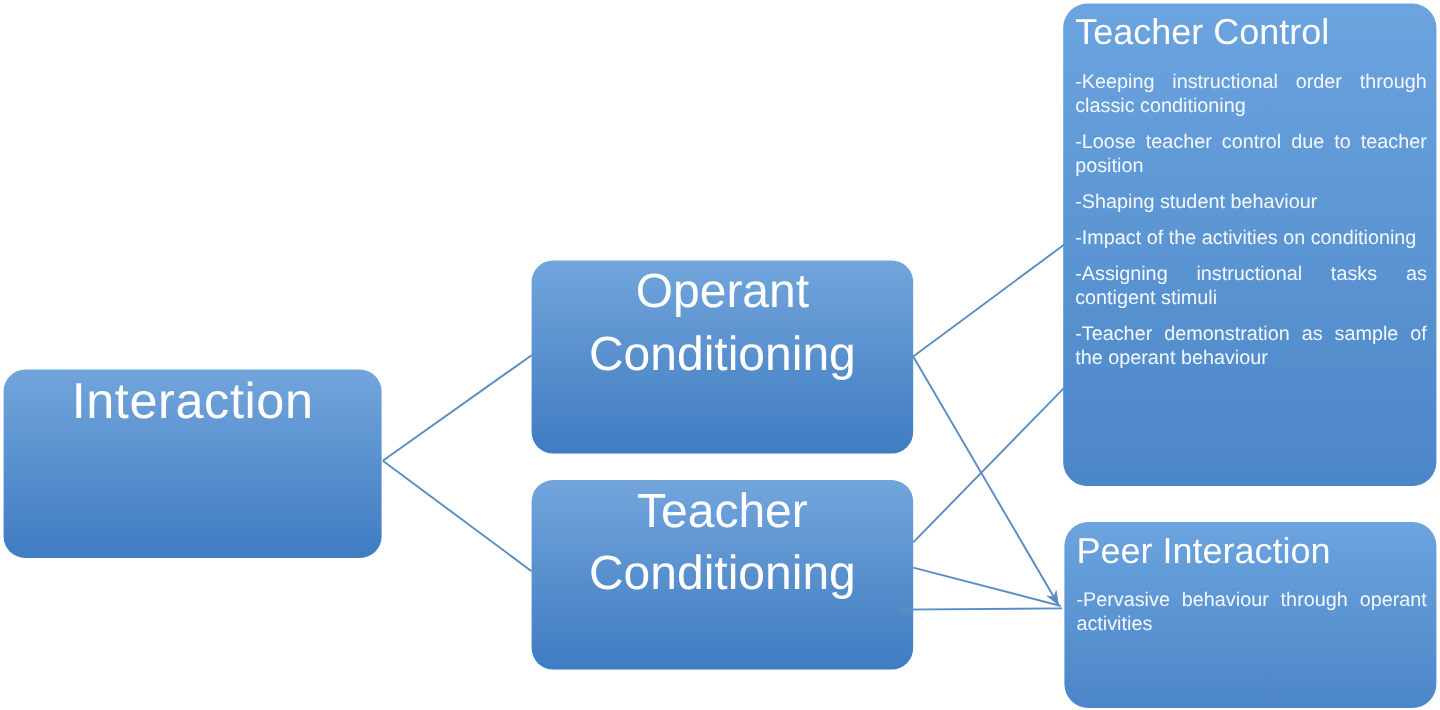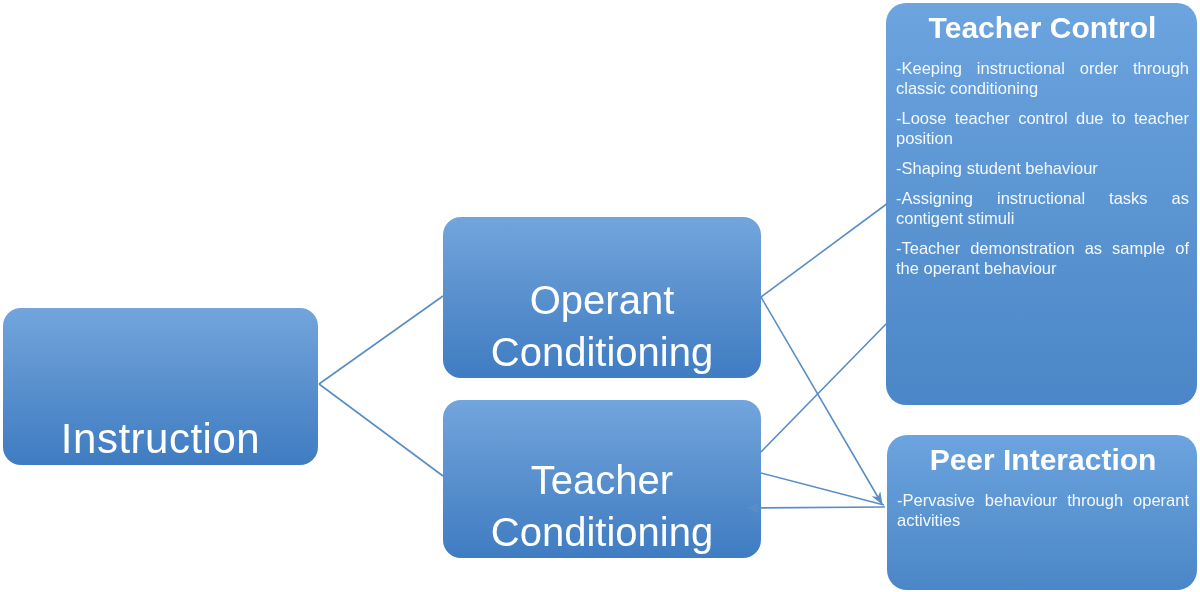--- a/index.html
+++ b/index.html
@@ -12,38 +12,37 @@
   }
   .node{
     position:absolute;
     border-radius:18px;
     background:linear-gradient(180deg,#72a5dc 0%,#5b92cf 45%,#3f7cc2 100%);
     color:#ffffff;
     box-sizing:border-box;
     z-index:1;
   }
   .node.center-label{
-    display:flex;align-items:flex-end;justify-content:center;
+    display:flex;align-items:flex-start;justify-content:center;
     text-align:center;
   }
   .big-label{
     font-size:42px;line-height:52px;font-weight:400;
     letter-spacing:0.5px;
   }
   .mid-label{
     font-size:40px;line-height:52px;font-weight:400;
   }
   .detail{
     border-radius:20px;
     background:linear-gradient(180deg,#6ba4df 0%,#5b95d2 50%,#4b86c8 100%);
     padding:6px 8px 0 10px;
   }
   .detail .title{
-    font-size:30px;line-height:38px;font-weight:700;
-    text-align:center;
+    font-size:30px;line-height:38px;font-weight:400;
     margin:0 0 11px 0;
     white-space:nowrap;
   }
   .detail p{
     margin:4px 0 10px 0;
     font-size:16.5px;line-height:20px;
     text-align:justify;
     text-justify:inter-word;
     color:#f4f8fc;
   }
@@ -52,21 +51,21 @@
     z-index:2;pointer-events:none;
   }
   #connector-layer line{stroke:#5b8dc5;stroke-width:1.6;}
 </style>
 </head>
 <body>
 
 <div id="stage">
 
   <div class="node center-label" style="left:3px;top:308px;width:315px;height:157px;">
-    <span class="big-label">Instruction</span>
+    <span class="big-label">Interaction</span>
   </div>
 
   <div class="node center-label" style="left:443px;top:217px;width:318px;height:161px;">
     <span class="mid-label">
       <span>Operant</span><br>
       <span>Conditioning</span>
     </span>
   </div>
 
   <div class="node center-label" style="left:443px;top:400px;width:318px;height:158px;">
@@ -74,20 +73,21 @@
       <span>Teacher</span><br>
       <span>Conditioning</span>
     </span>
   </div>
 
   <div class="node detail" style="left:886px;top:3px;width:311px;height:402px;">
     <div class="title">Teacher Control</div>
     <p>-Keeping instructional order through classic conditioning</p>
     <p>-Loose teacher control due to teacher position</p>
     <p>-Shaping student behaviour</p>
+    <p>-Impact of the activities on conditioning</p>
     <p>-Assigning instructional tasks as contigent stimuli</p>
     <p>-Teacher demonstration as sample of the operant behaviour</p>
   </div>
 
   <div class="node detail" style="left:887px;top:435px;width:310px;height:155px;">
     <div class="title">Peer Interaction</div>
     <p>-Pervasive behaviour through operant activities</p>
   </div>
 
   <svg id="connector-layer" viewBox="0 0 1200 592">

